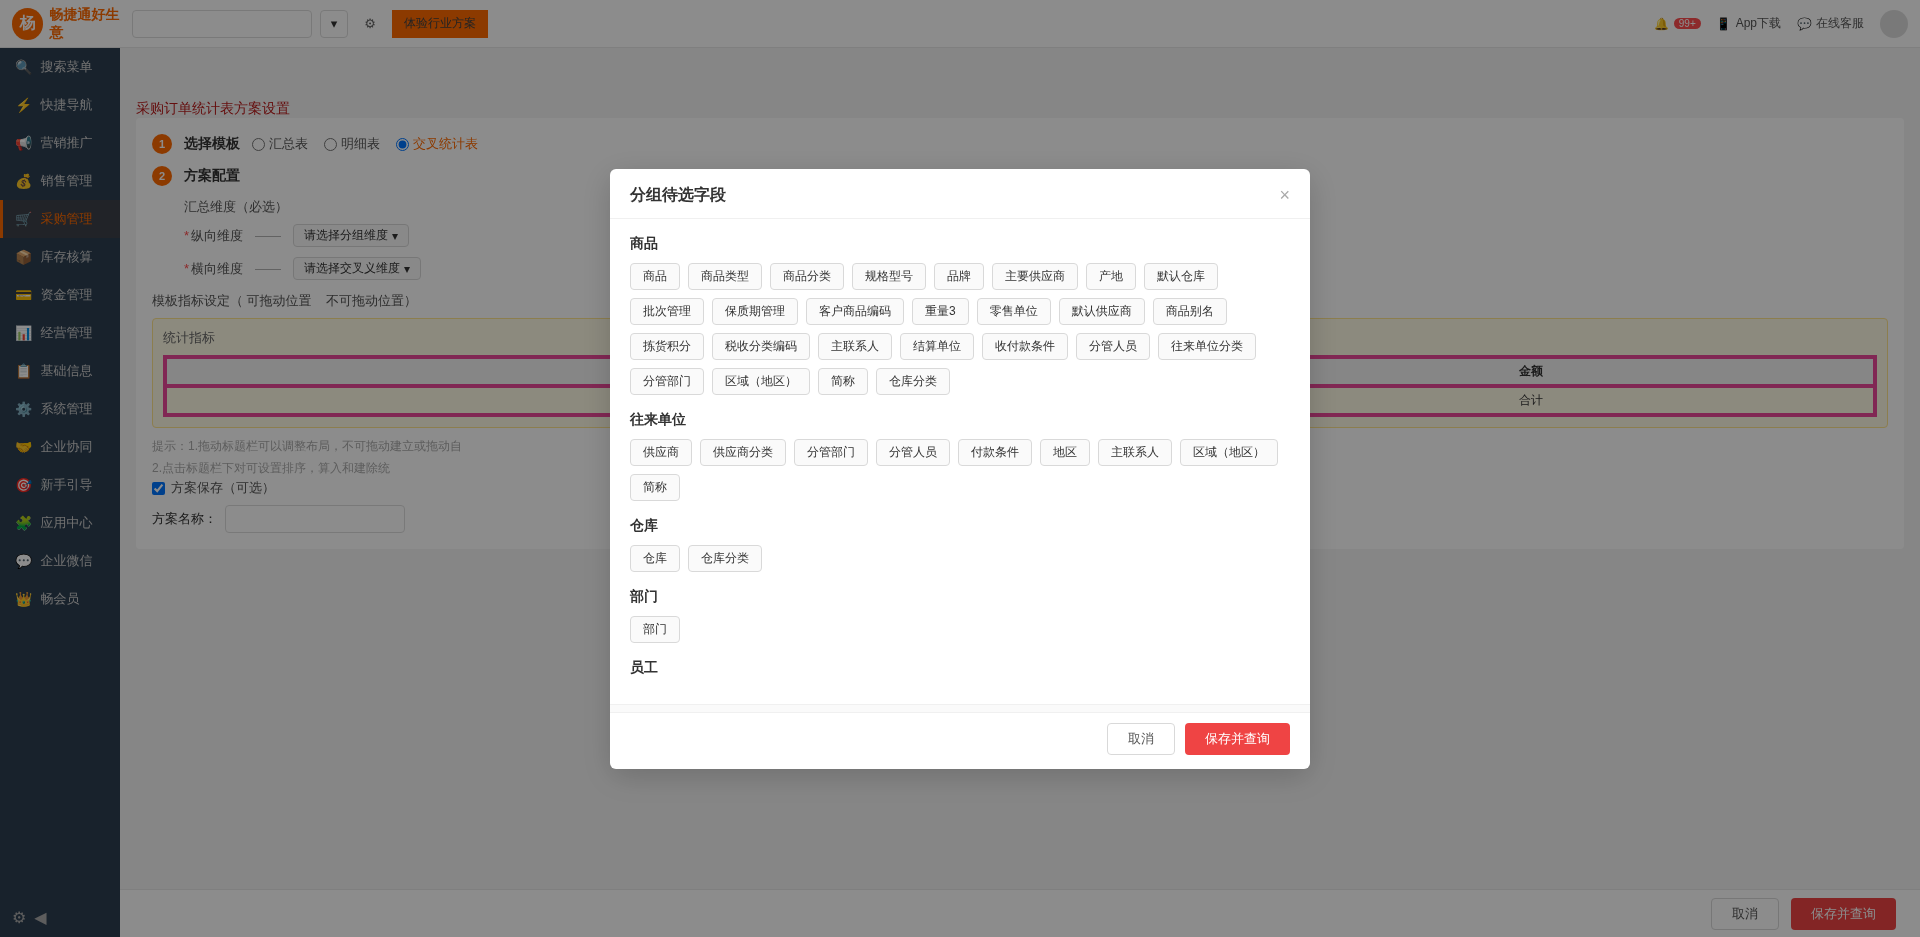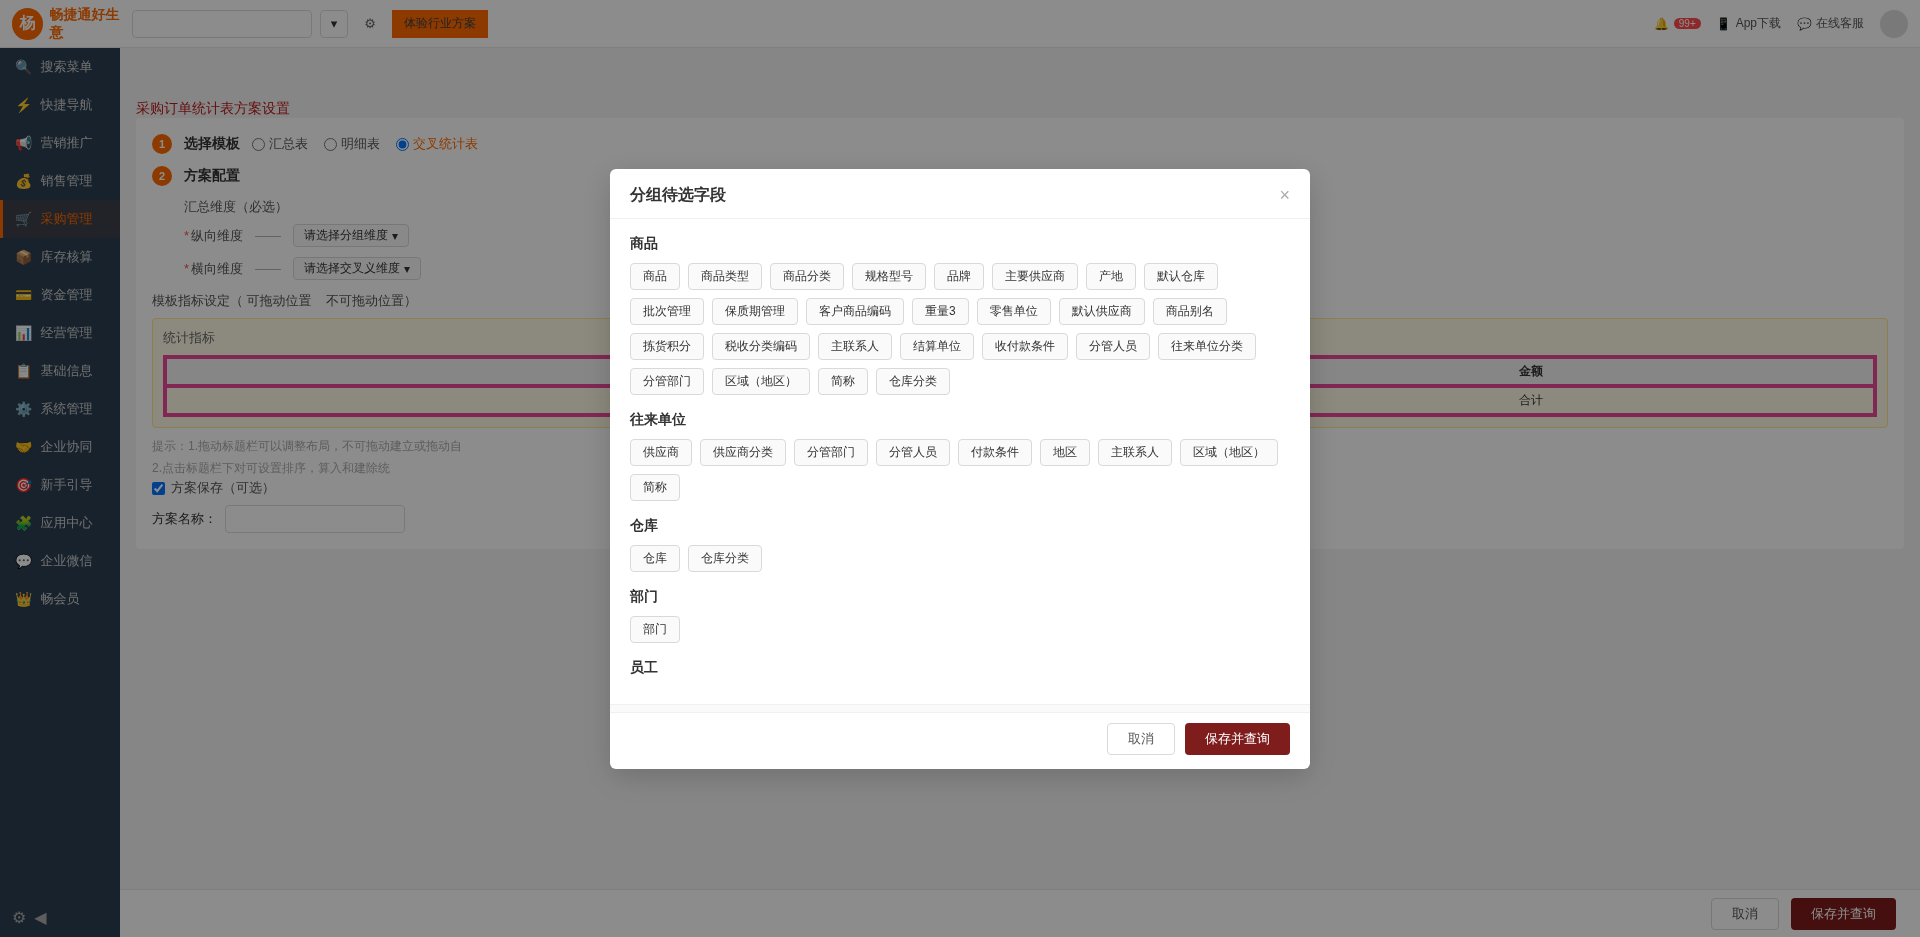--- a/index.html
+++ b/index.html
@@ -258,21 +258,21 @@
       z-index: 98;
     }
     .btn-cancel {
       height: 32px; padding: 0 20px;
       border: 1px solid #d9d9d9;
       border-radius: 4px; background: #fff;
       color: #555; cursor: pointer; font-size: 13px; margin-left: 44px;
     }
     .btn-save {
       height: 32px; padding: 0 20px;
-      background: #7f1d1d; color: #fff;
+      background: #ef4444; color: #fff;
       border: none; border-radius: 4px;
       cursor: pointer; font-size: 13px;
     }
 
     
     .modal-overlay {
       position: fixed; inset: 0;
       background: rgba(0,0,0,0.45);
       z-index: 200;
       display: flex; align-items: center; justify-content: center;

